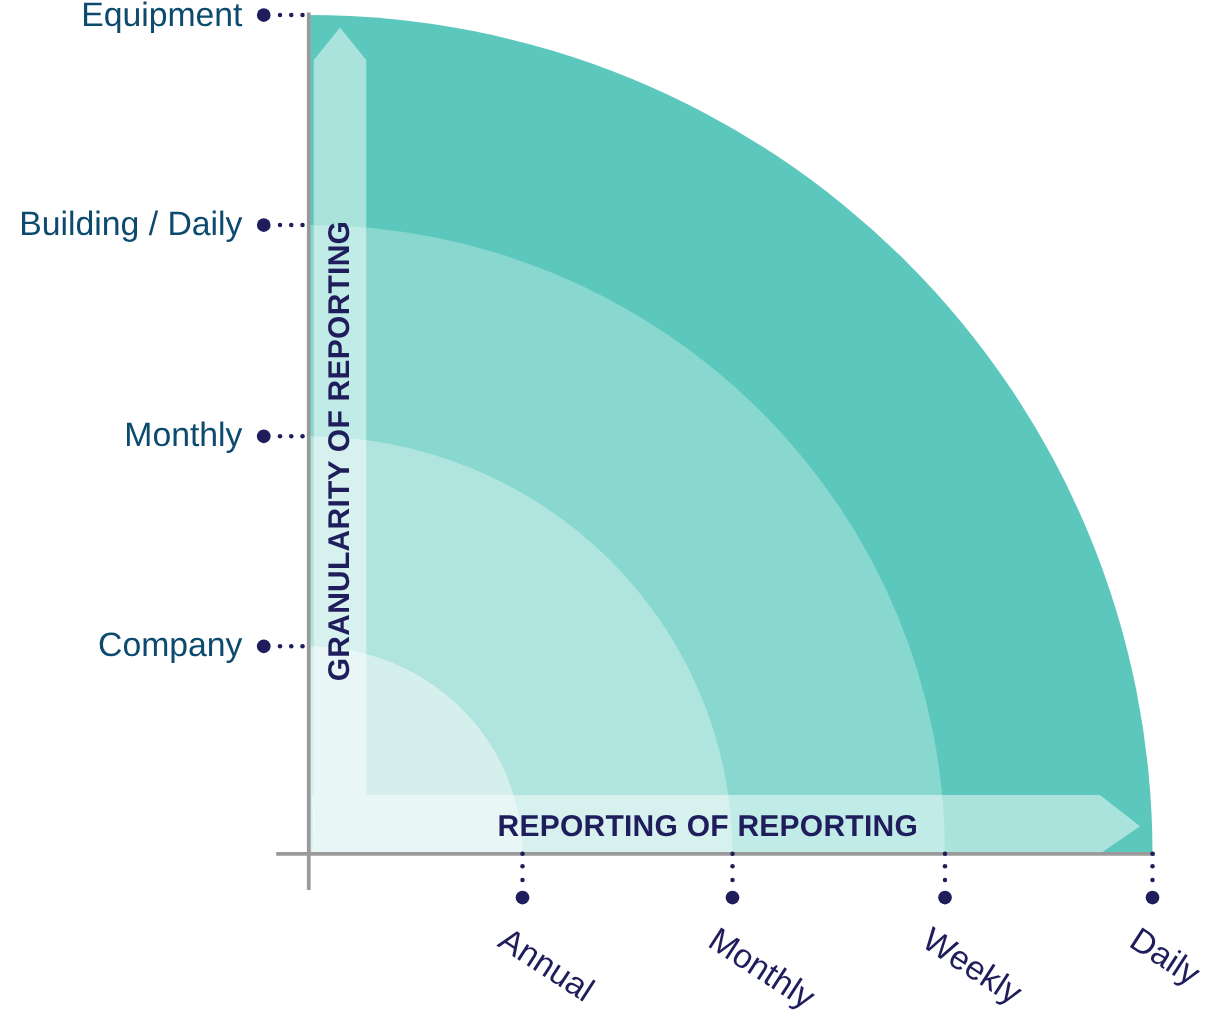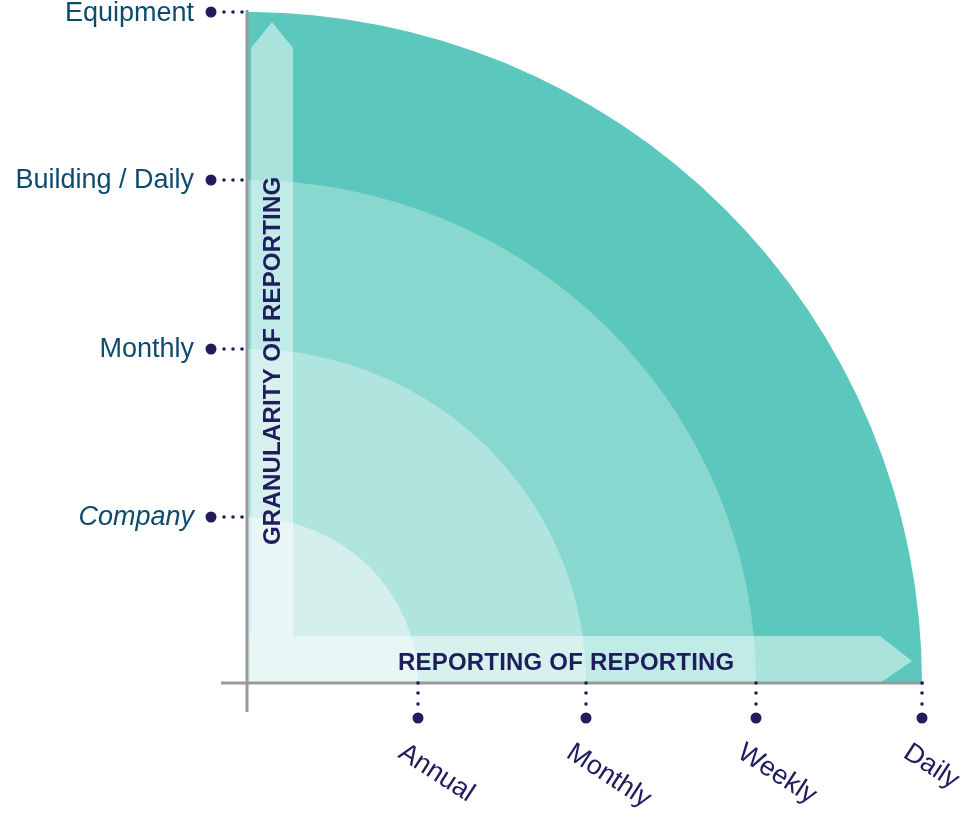--- a/index.html
+++ b/index.html
@@ -65,21 +65,21 @@
     <circle cx="922" cy="683" r="1.8"></circle>
       <circle cx="922" cy="693" r="1.8"></circle>
       <circle cx="922" cy="704" r="1.8"></circle>
       <circle cx="922" cy="718" r="5.5"></circle>
   </g>
 </svg>
 
 <div class="ylabel" style="top:-1px;">Equipment</div>
 <div class="ylabel" style="top:166px;">Building / Daily</div>
 <div class="ylabel" style="top:335px;">Monthly</div>
-<div class="ylabel" style="top:503px;font-style:italic;">Company</div>
+<div class="ylabel" style="top:503px;">Company</div>
 
 <div class="xlabel" style="left:409px; top:738px;">Annual</div>
 <div class="xlabel" style="left:577px; top:738px;">Monthly</div>
 <div class="xlabel" style="left:748px; top:738px;">Weekly</div>
 <div class="xlabel" style="left:914px; top:738px;">Daily</div>
 
 <div class="axis-title" style="left:398px; top:650px;">REPORTING OF REPORTING</div>
 <div class="axis-title vertical" style="left:260px; top:545px;">GRANULARITY OF REPORTING</div>
 
 </body></html>

